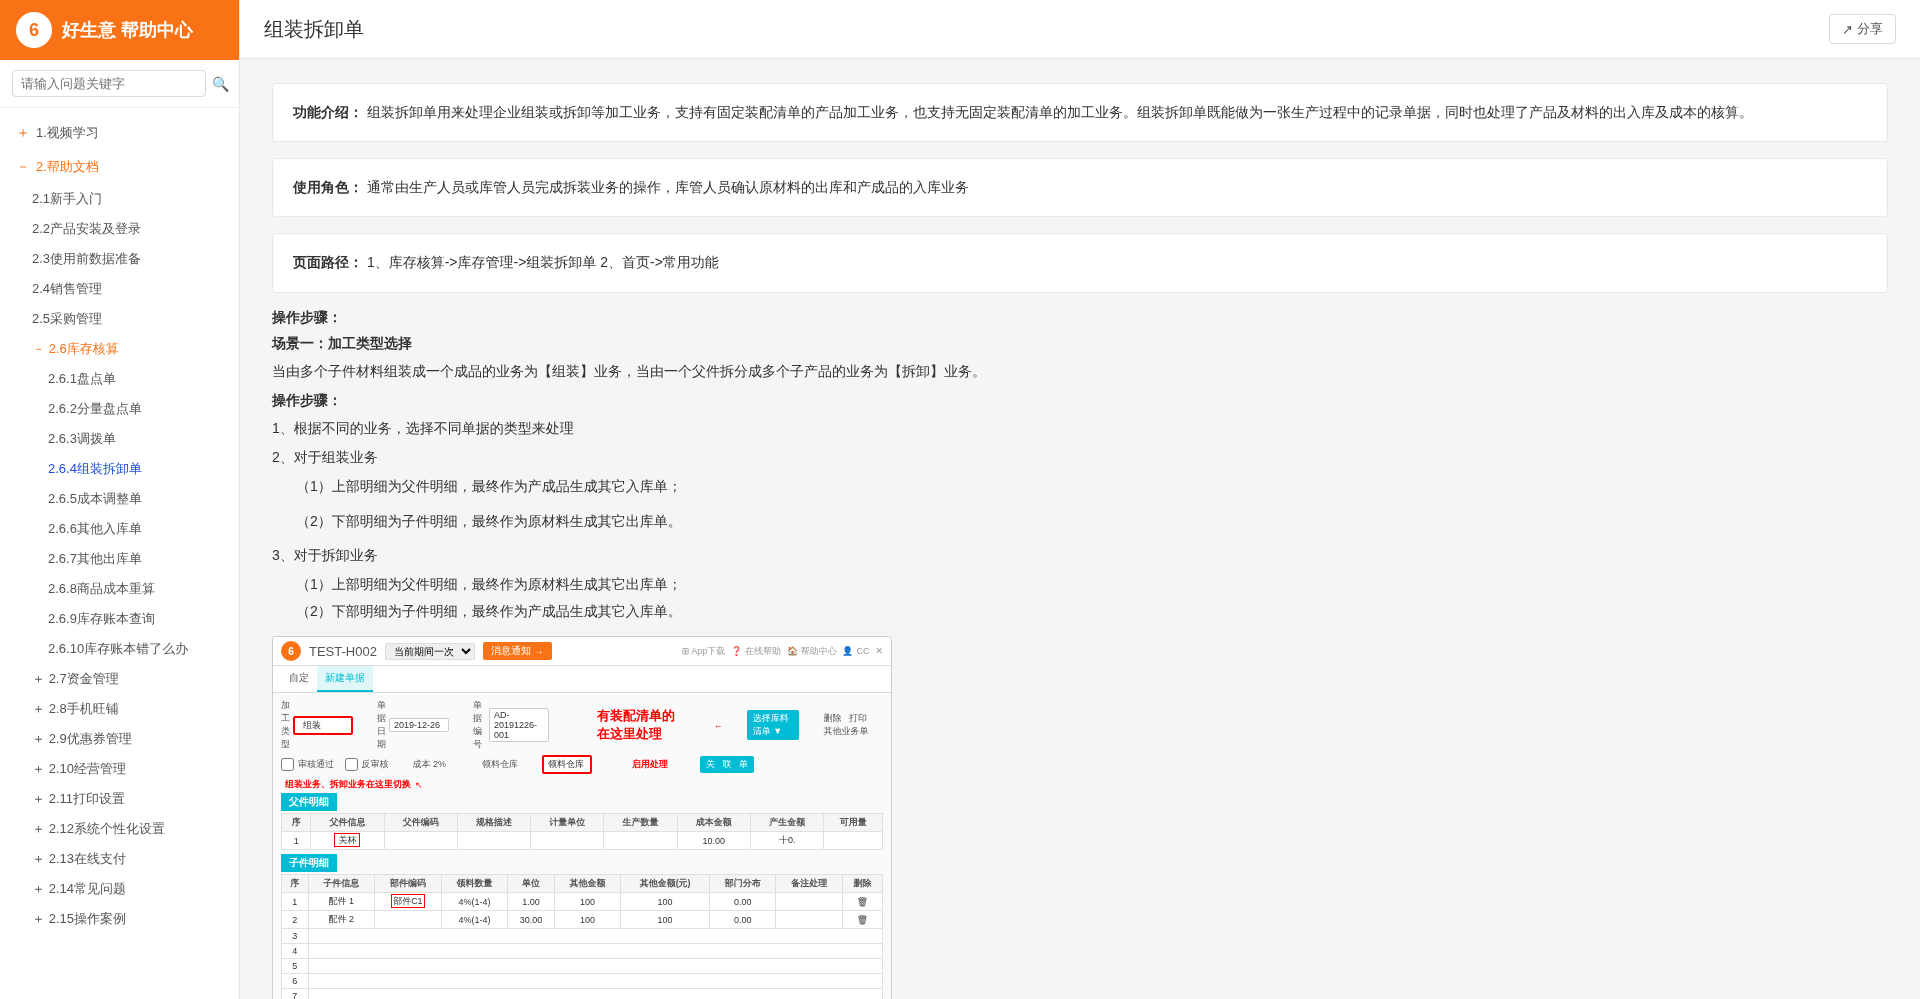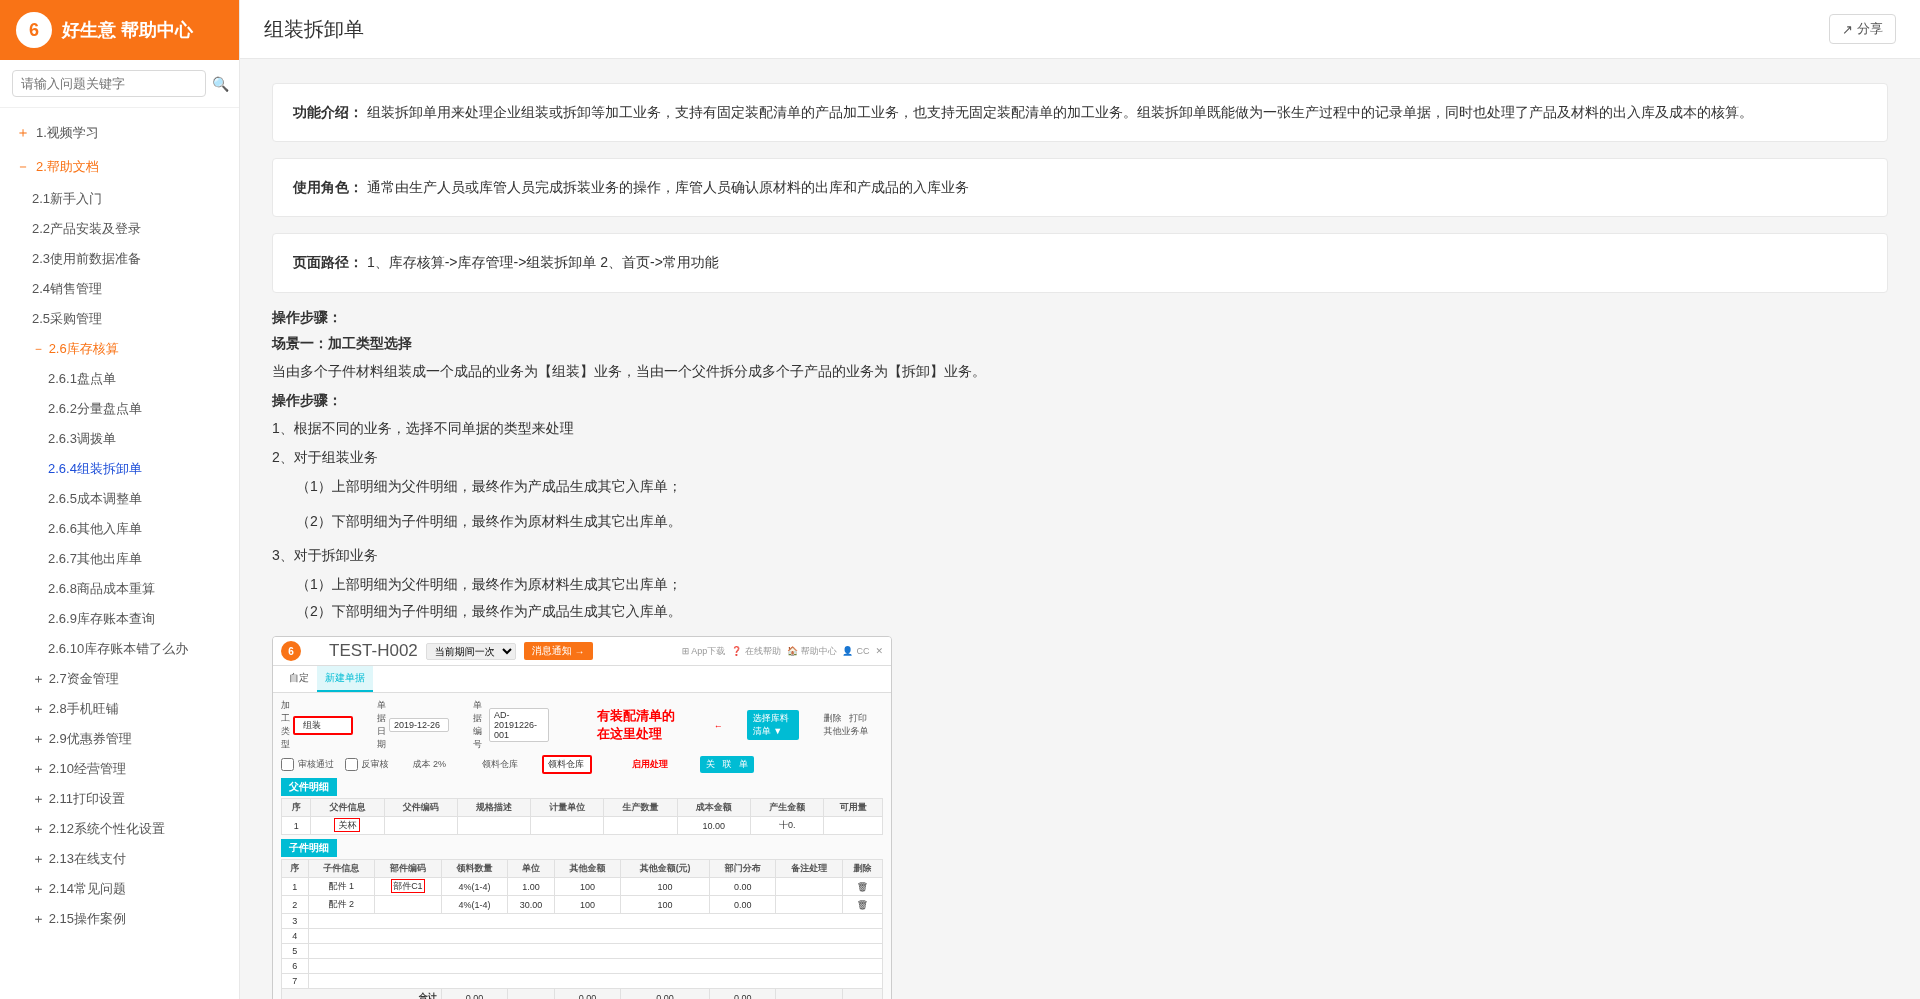--- a/index.html
+++ b/index.html
@@ -139,21 +139,21 @@
       border-bottom: 1px solid #ddd;
       padding: 4px 8px;
       display: flex;
       align-items: center;
       gap: 8px;
       font-size: 10px;
       color: #333;
     }
 
     .sim-logo { width: 20px; height: 20px; background: #f97316; border-radius: 50%; display:flex; align-items:center; justify-content:center; color:#fff; font-size:10px; font-weight:bold; }
-    .sim-company { font-size: 17px; color: #555; margin-left: 20px; }
+    .sim-company { font-size: 13px; color: #555; }
     .sim-company-select { border: 1px solid #ddd; padding: 1px 4px; border-radius: 2px; font-size: 10px; }
     .sim-icons { margin-left: auto; display: flex; gap: 6px; align-items: center; font-size: 9px; color: #999; }
 
     .sim-nav-bar {
       background: #fff;
       border-bottom: 1px solid #ddd;
       padding: 0 8px;
       display: flex;
       align-items: stretch;
       font-size: 10px;
@@ -424,20 +424,24 @@
                 <span>反审核</span>
               </div>
               <span style="font-size:9px; color:#555;">成本 2%</span>
               <span style="font-size:9px; color:#555; margin-left:12px;">领料仓库</span>
               <span class="sim-input red-box" style="min-width:50px; border:2px solid red;">领料仓库</span>
               <div style="margin-left:16px; color:red; font-size:9px; font-weight:bold;">启用处理</div>
               <div class="sim-cyan-btn" style="margin-left:8px;">关 &nbsp; 联 &nbsp; 单</div>
             </div>
 
             
+            <div style="display:flex; align-items:center; margin: 2px 0 2px 0;">
+              <span style="color:red; font-size:9px; font-weight:bold; margin-left:4px;">组装业务、拆卸业务在这里切换</span>
+              <span style="color:red; font-size:9px; margin-left:4px;">↖</span>
+            </div>
 
             
             <div style="background:#00bcd4; color:#fff; padding:2px 8px; font-size:10px; font-weight:bold; margin-bottom:2px; display:inline-block;">父件明细</div>
 
             
             <table class="sim-table">
               <thead>
                 <tr>
                   <th>序</th>
                   <th>父件信息</th>

